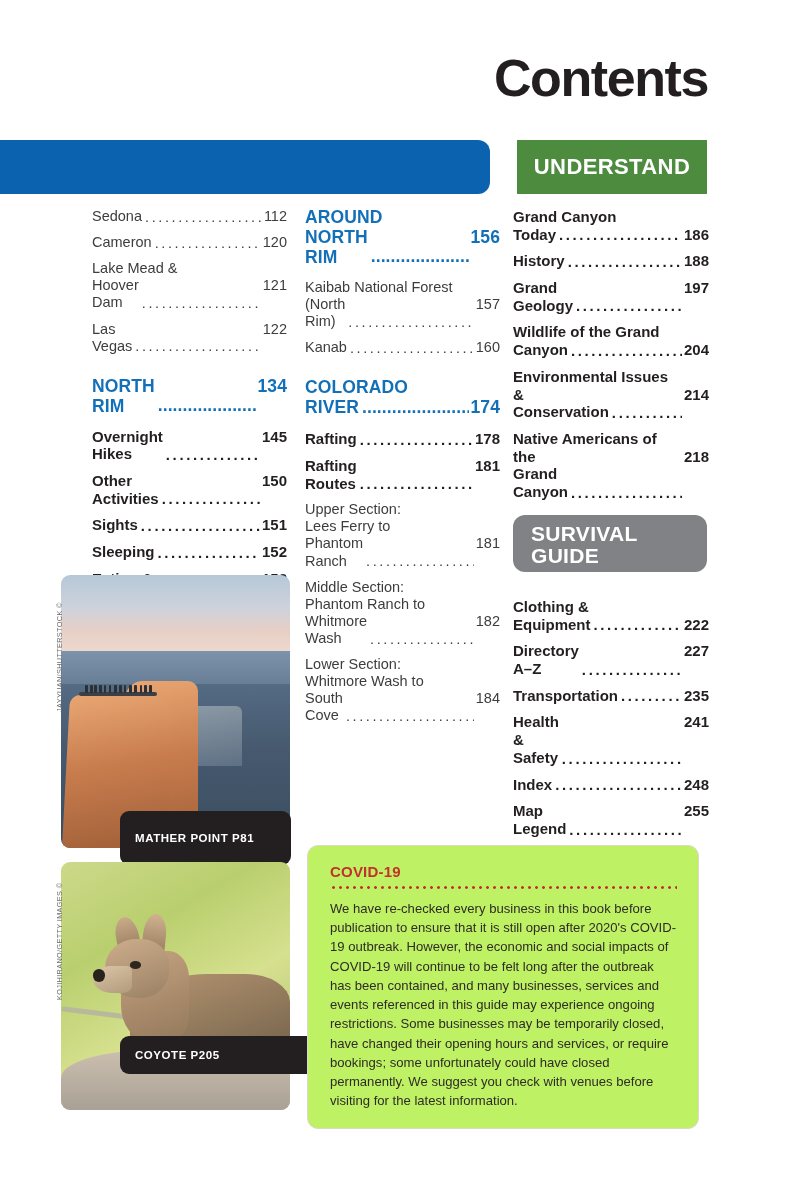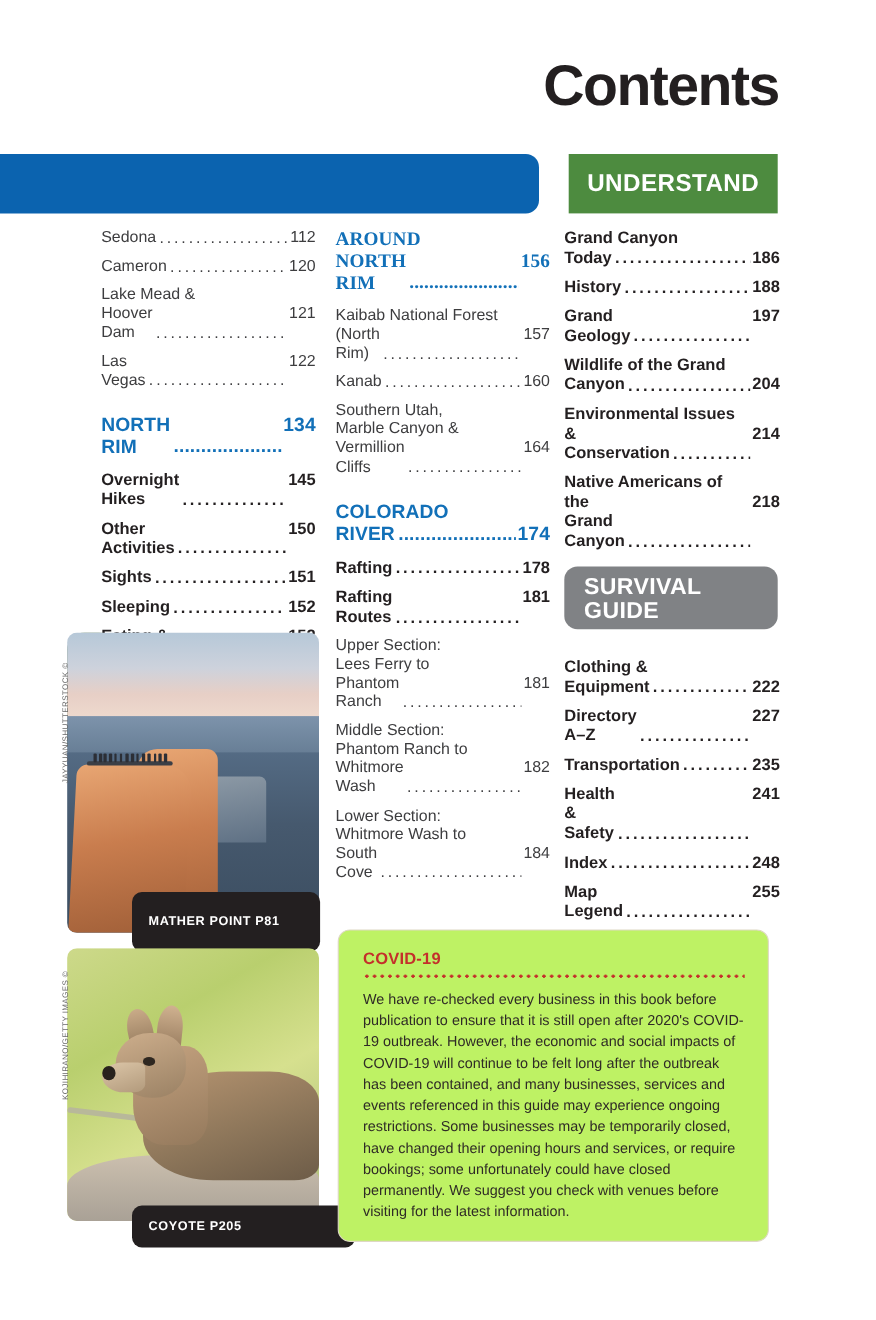--- a/index.html
+++ b/index.html
@@ -131,21 +131,21 @@
   .e-head { margin-top: 22px; margin-bottom: 11px; }
   .e-head .toc-text,
   .e-head .pageno,
   .e-head .leader {
     color: #1270b8;
     font-size: 17.5px;
     font-weight: bold;
     letter-spacing: 0.1px;
     line-height: 1.14;
   }
-  .e-head.first { margin-top: 0; font-family: Liberation Serif, serif; }
+  .e-head.first { margin-top: 0; }
 
   
   .photo-card {
     position: absolute;
     border-radius: 9px;
     overflow: hidden;
   }
   .photo-1 { left: 61px; top: 575px; width: 229px; height: 273px; }
   .photo-2 { left: 61px; top: 862px; width: 229px; height: 248px; }
 
@@ -169,21 +169,21 @@
     color: #ffffff;
     font-size: 11.5px;
     font-weight: bold;
     letter-spacing: 0.55px;
     display: flex;
     align-items: center;
     padding-left: 15px;
     box-sizing: border-box;
   }
   .caption-1 { left: 120px; top: 811px; width: 171px; height: 54px; }
-  .caption-2 { left: 120px; top: 1096px; width: 203px; height: 38px; }
+  .caption-2 { left: 120px; top: 1036px; width: 203px; height: 38px; }
 
   
   .sky    { position:absolute; left:0; top:0; width:100%; height:31%;
             background: linear-gradient(#b6c8d8 0%, #cdd2dc 38%, #e7cfc6 66%, #f0ddd0 100%); }
   .rim    { position:absolute; left:0; top:28%; width:100%; height:16%;
             background: linear-gradient(#7d93ab, #61788f); }
   .mid    { position:absolute; left:0; top:40%; width:100%; height:60%;
             background: linear-gradient(#546b84 0%, #46596e 40%, #3b4d60 100%); }
   .butte  { position:absolute; background: linear-gradient(170deg,#e8a673 0%,#c97d4e 45%,#a05f38 100%); }
   .b1 { left:2%;  top:44%; width:46%; height:56%; border-radius: 10px 26px 0 0; transform: skewX(-3deg); }
@@ -369,29 +369,20 @@
         <span class="toc-text">(North Rim)</span>
         <span class="leader"></span>
         <span class="pageno">157</span>
       </div>
     </div>
     <div class="toc-entry e-plain">
       <div class="toc-line">
         <span class="toc-text">Kanab</span>
         <span class="leader"></span>
         <span class="pageno">160</span>
-      </div>
-    </div>
-    <div class="toc-entry e-plain">
-      <div class="toc-text">Southern Utah,</div>
-      <div class="toc-text">Marble Canyon &amp;</div>
-      <div class="toc-line">
-        <span class="toc-text">Vermillion Cliffs</span>
-        <span class="leader"></span>
-        <span class="pageno">164</span>
       </div>
     </div>
     <div class="toc-entry e-head">
       <div class="toc-text">COLORADO</div>
       <div class="toc-line">
         <span class="toc-text">RIVER</span>
         <span class="leader"></span>
         <span class="pageno">174</span>
       </div>
     </div>

